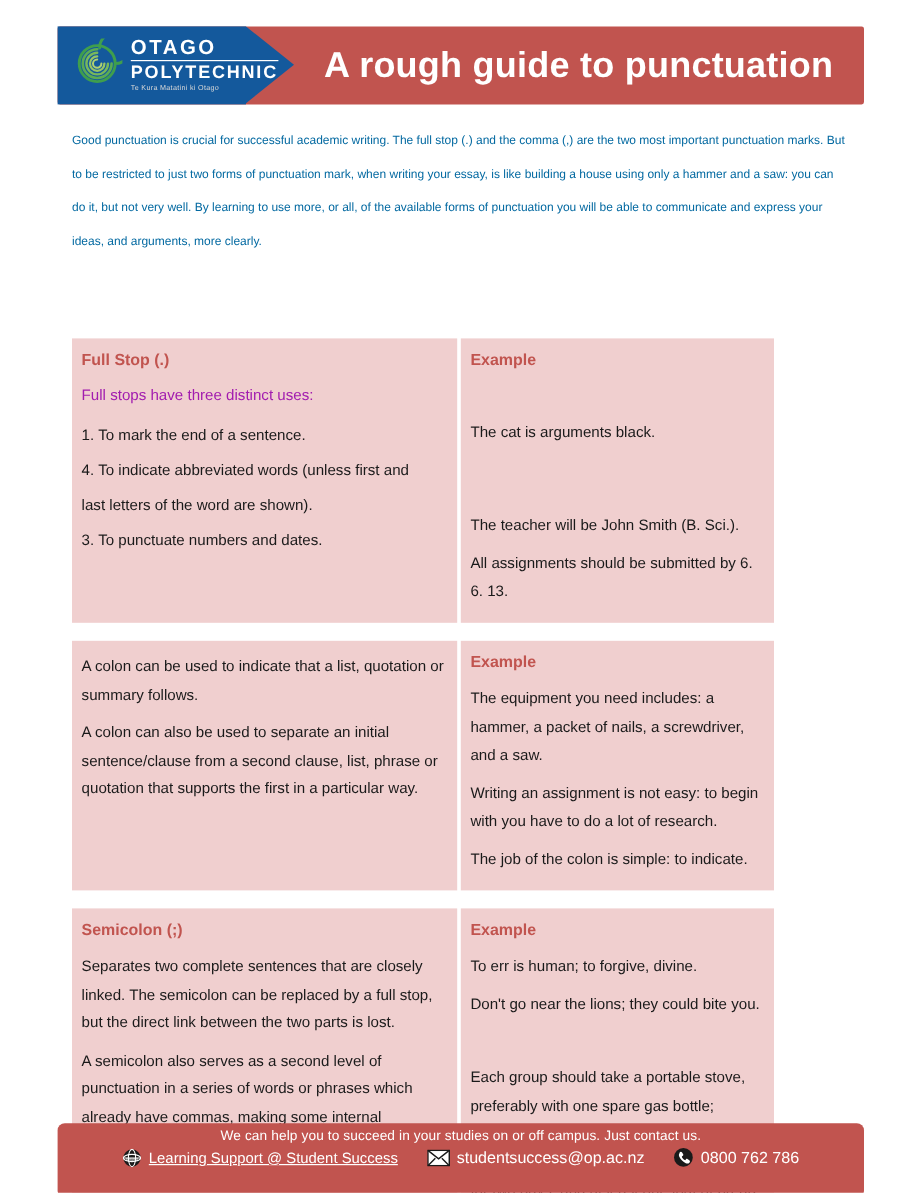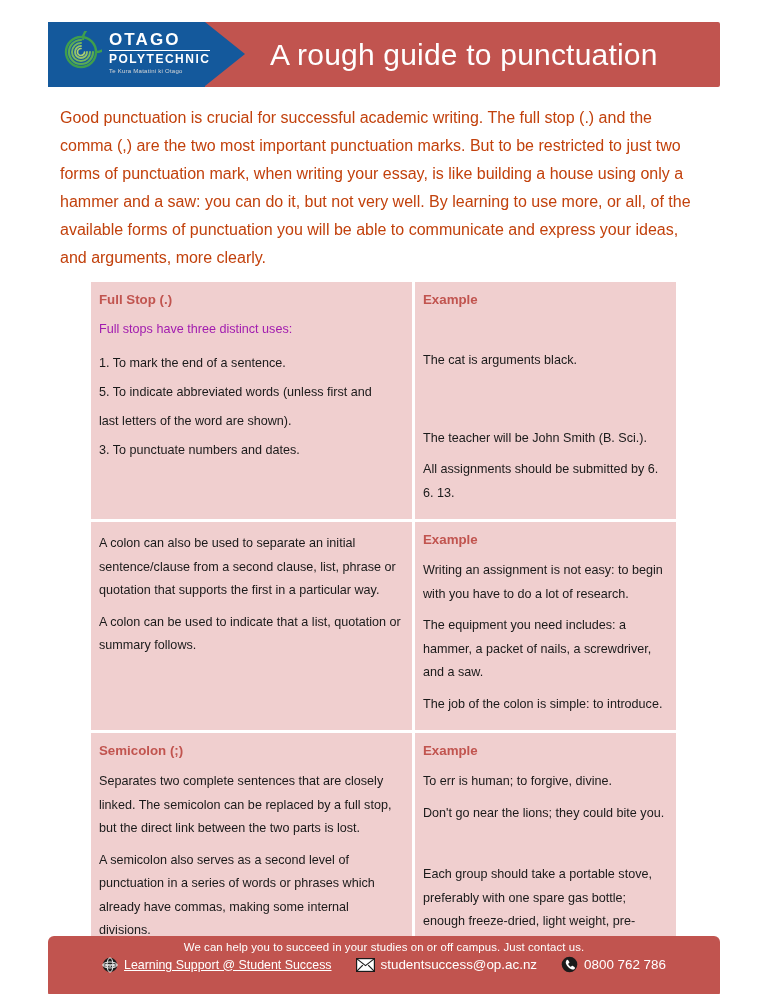--- a/index.html
+++ b/index.html
@@ -78,68 +78,67 @@
     letter-spacing: 2.1px;
   }
   .logo-rule {
     height: 1px;
     background: #ffffff;
     margin: 2px 0 2px 0;
     width: 100%;
   }
   .logo-poly {
     color: #ffffff;
-    font-size: 12px;
+    font-size: 15px;
     font-weight: bold;
     letter-spacing: 1.5px;
   }
   .logo-maori {
     color: #d8d8d8;
     font-size: 6px;
     letter-spacing: 0.25px;
     margin-top: 3px;
   }
   .header-title {
     position: absolute;
     left: 222px;
     top: 0;
     height: 65px;
     display: flex;
     align-items: center;
     color: #ffffff;
     font-size: 30px;
-    font-weight: normal;
+    font-weight: bold;
     letter-spacing: 0.2px;
   }
 
   
   .intro {
     position: absolute;
     left: 60px;
     top: 104px;
     width: 648px;
-    font-size: 16px;
+    font-size: 10px;
     line-height: 28px;
-    color: #c2410c;
+    color: #0369a1;
     text-align: left;
   }
 
   
   .table {
     position: absolute;
     left: 60px;
     top: 282px;
     width: 647px;
   }
   .row {
     display: flex;
     width: 100%;
-    margin-bottom: 3px;
+    margin-bottom: 15px;
     background: transparent;
-    justify-content: center;
   }
   .cell {
     background: #f0cfcf;
     padding: 10px 8px 14px 8px;
     box-sizing: border-box;
   }
   .cell-left {
     width: 321px;
     margin-right: 3px;
   }
@@ -254,44 +253,44 @@
 
 <div class="intro">Good punctuation is crucial for successful academic writing. The full stop (.) and the comma (,) are the two most important punctuation marks. But to be restricted to just two forms of punctuation mark, when writing your essay, is like building a house using only a hammer and a saw: you can do it, but not very well. By learning to use more, or all, of the available forms of punctuation you will be able to communicate and express your ideas, and arguments, more clearly.</div>
 
 <div class="table">
 
   <div class="row">
     <div class="cell cell-left">
       <div class="cell-title">Full Stop (.)</div>
       <div class="cell-sub">Full stops have three distinct uses:</div>
       <p class="cell-line">1. To mark the end of a sentence.</p>
-      <p class="cell-line">5. To indicate abbreviated words (unless first and</p>
+      <p class="cell-line">4. To indicate abbreviated words (unless first and</p>
       <p class="cell-line">last letters of the word are shown).</p>
       <p class="cell-line">3. To punctuate numbers and dates.</p>
     </div>
     <div class="cell cell-right">
       <div class="cell-title">Example</div>
       <div class="spacer-md"></div>
       <p class="cell-para">The cat is arguments black.</p>
       <div class="spacer-lg"></div>
       <p class="cell-para">The teacher will be John Smith (B. Sci.).</p>
       <p class="cell-para">All assignments should be submitted by 6. 6. 13.</p>
     </div>
   </div>
 
   <div class="row">
     <div class="cell cell-left">
+      <p class="cell-para">A colon can be used to indicate that a list, quotation or summary follows.</p>
       <p class="cell-para">A colon can also be used to separate an initial sentence/clause from a second clause, list, phrase or quotation that supports the first in a particular way.</p>
-      <p class="cell-para">A colon can be used to indicate that a list, quotation or summary follows.</p>
     </div>
     <div class="cell cell-right">
       <div class="cell-title">Example</div>
+      <p class="cell-para">The equipment you need includes: a hammer, a packet of nails, a screwdriver, and a saw.</p>
       <p class="cell-para">Writing an assignment is not easy: to begin with you have to do a lot of research.</p>
-      <p class="cell-para">The equipment you need includes: a hammer, a packet of nails, a screwdriver, and a saw.</p>
-      <p class="cell-para">The job of the colon is simple: to introduce.</p>
+      <p class="cell-para">The job of the colon is simple: to indicate.</p>
     </div>
   </div>
 
   <div class="row">
     <div class="cell cell-left">
       <div class="cell-title">Semicolon (;)</div>
       <p class="cell-para">Separates two complete sentences that are closely linked. The semicolon can be replaced by a full stop, but the direct link between the two parts is lost.</p>
       <p class="cell-para">A semicolon also serves as a second level of punctuation in a series of words or phrases which already have commas, making some internal divisions.</p>
     </div>
     <div class="cell cell-right">

